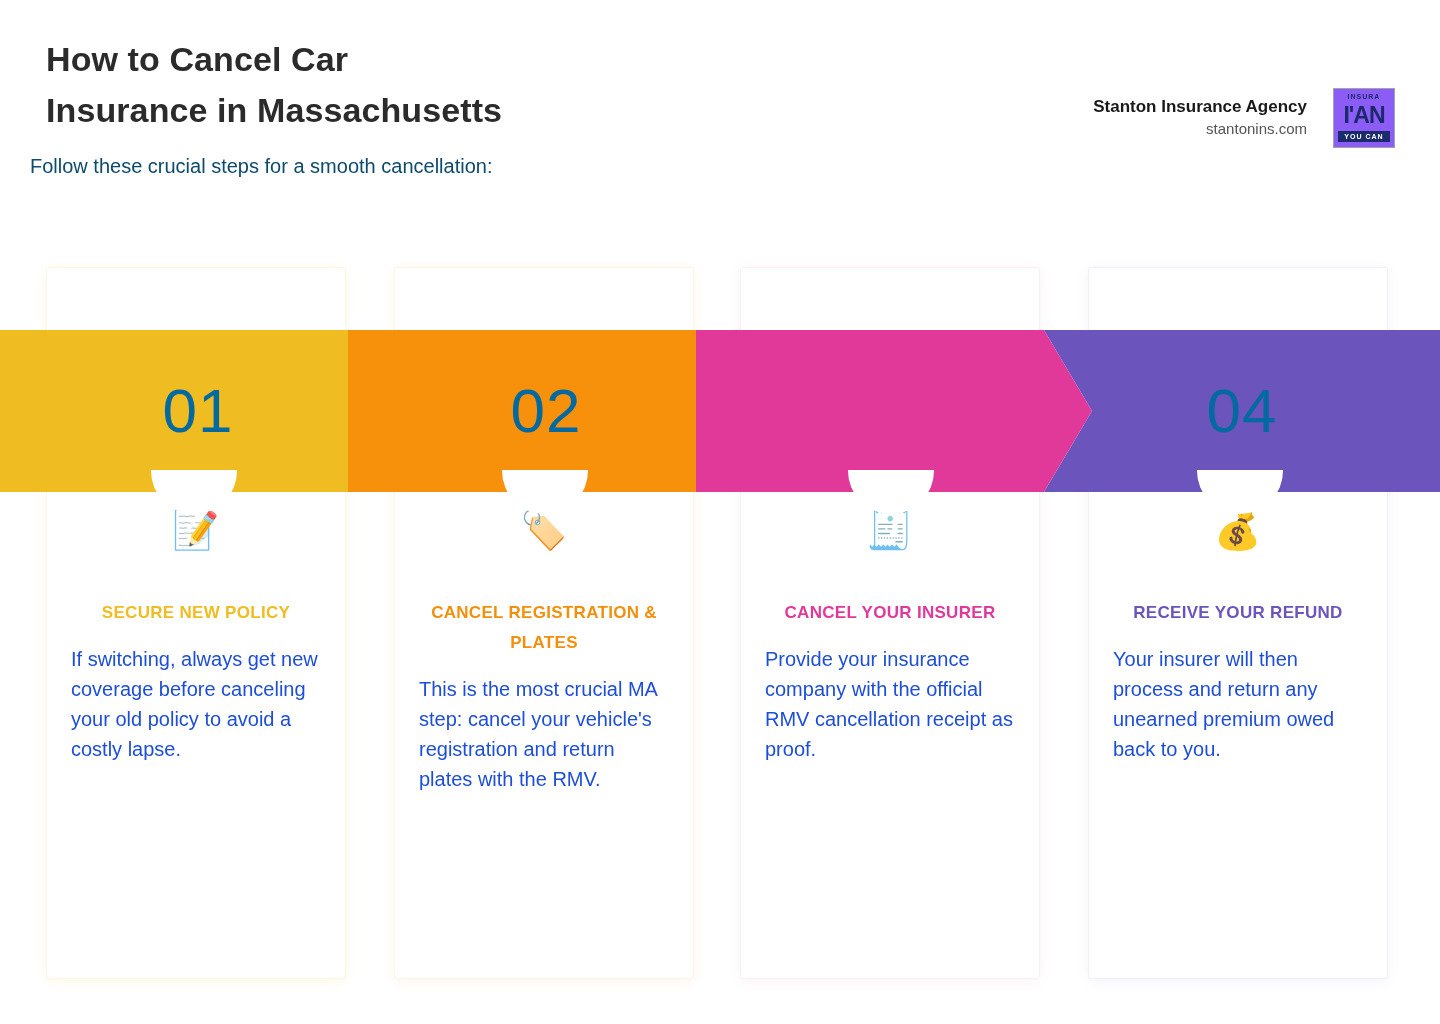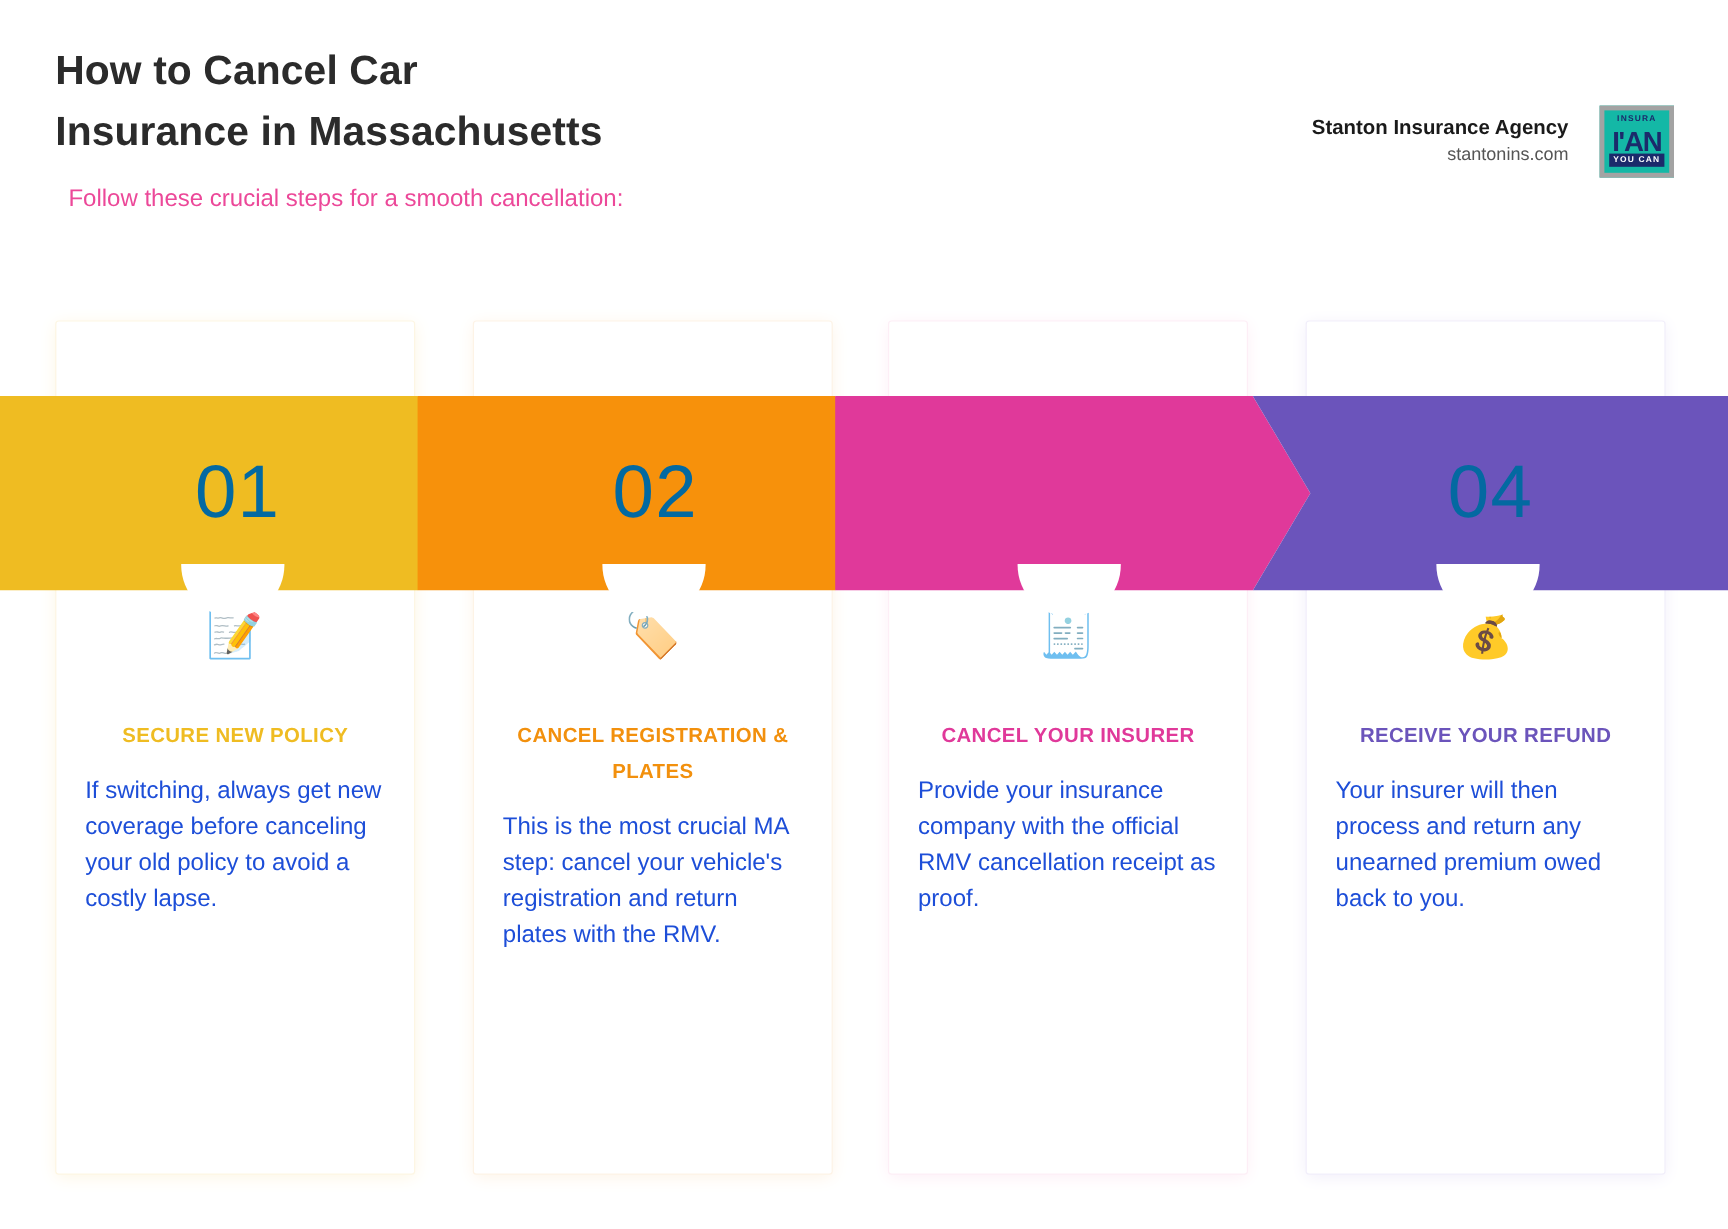--- a/index.html
+++ b/index.html
@@ -32,24 +32,24 @@
   }
   .title-line {
     font-size: 34px;
     font-weight: 700;
     color: #2b2b2b;
     line-height: 51px;
     letter-spacing: 0.1px;
   }
   #subtitle {
     position: absolute;
-    left: 57px;
+    left: 30px;
     top: 152px;
     font-size: 20px;
-    color: #ec4899;
+    color: #0c4a6e;
     line-height: 28px;
   }
 
   #brand-block {
     position: absolute;
     right: 45px;
     top: 88px;
     display: flex;
     align-items: center;
     gap: 26px;
@@ -65,22 +65,22 @@
     white-space: nowrap;
   }
   #brand-site {
     font-size: 15px;
     color: #555555;
     line-height: 22px;
   }
   #brand-logo {
     width: 62px;
     height: 60px;
-    border: 4px solid #a3a3a3;
-    background: #14b8a6;
+    border: 1px solid #a3a3a3;
+    background: #8b5cf6;
     position: relative;
     box-sizing: border-box;
   }
   #logo-top {
     position: absolute;
     top: 4px;
     left: 0;
     width: 100%;
     text-align: center;
     font-size: 7px;

